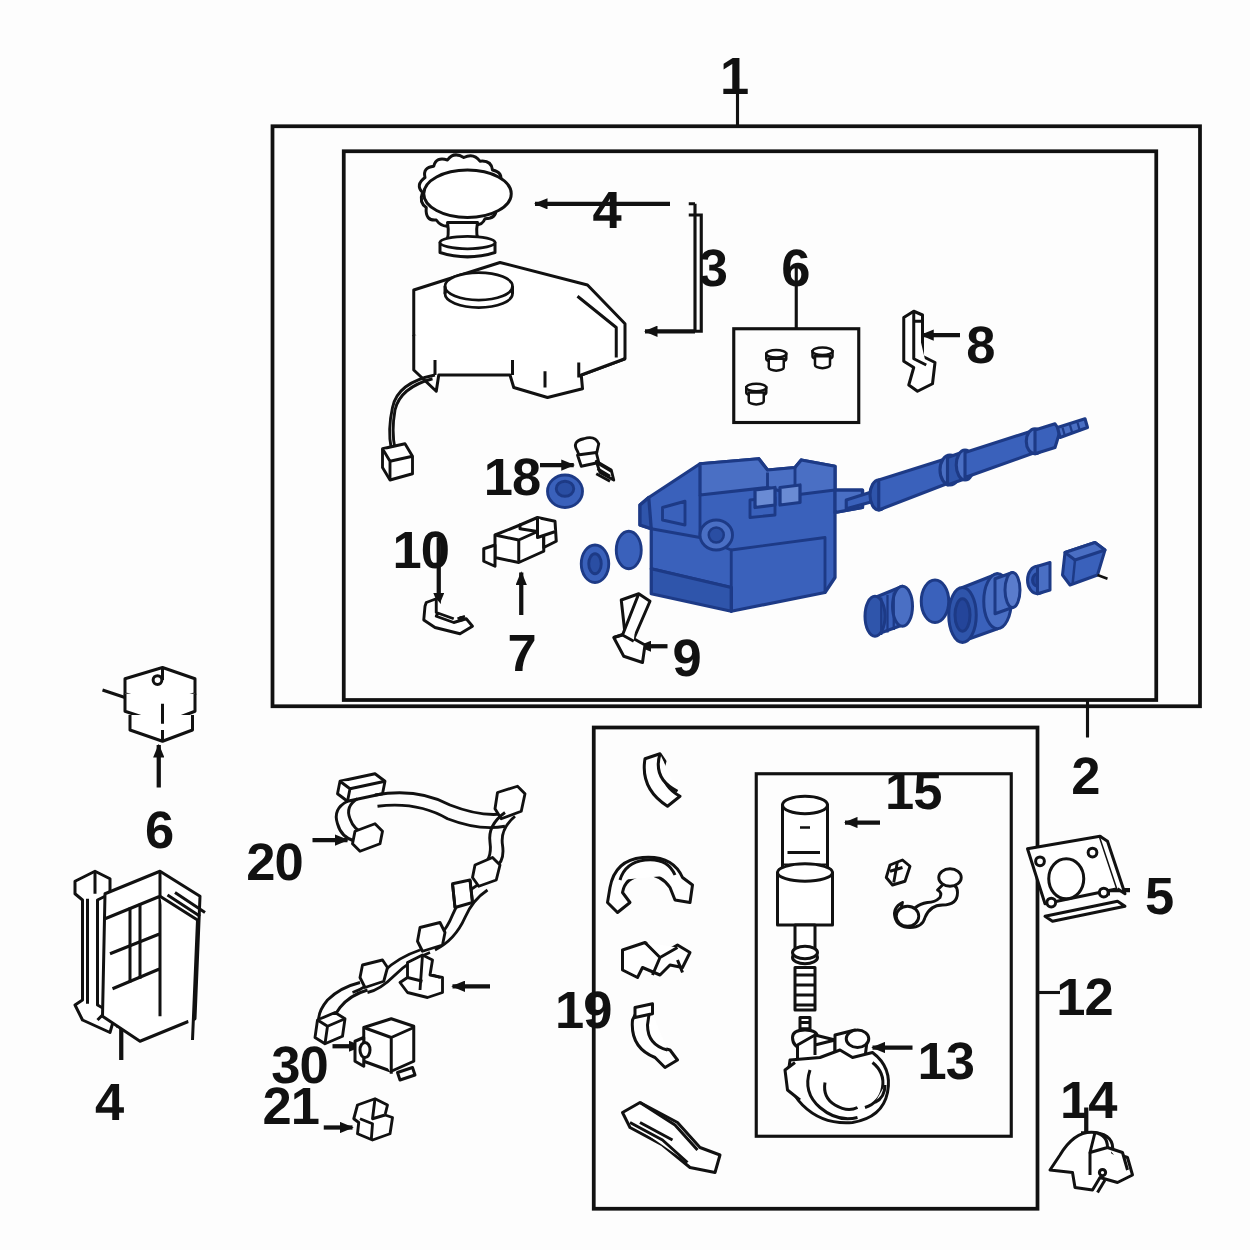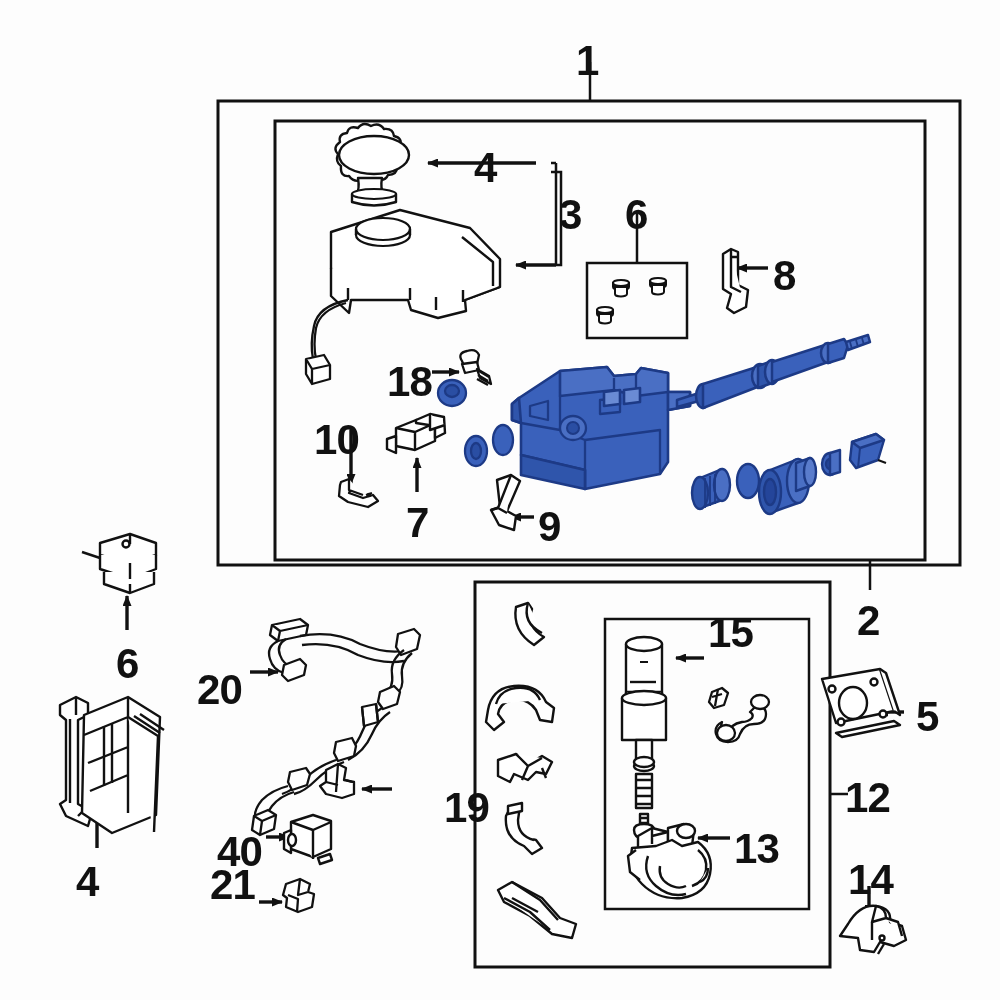--- a/index.html
+++ b/index.html
@@ -410,16 +410,16 @@
   <div class="callout cn" style="left:314px; top:419px;">10</div>
   <div class="callout cn" style="left:387px; top:361px;">18</div>
   <div class="callout cn" style="left:845px; top:777px;">12</div>
   <div class="callout cn" style="left:734px; top:828px;">13</div>
   <div class="callout cn" style="left:848px; top:859px;">14</div>
   <div class="callout cn" style="left:708px; top:612px;">15</div>
   <div class="callout cn" style="left:76px; top:861px;">4</div>
   <div class="callout cn" style="left:116px; top:643px;">6</div>
   <div class="callout cn" style="left:197px; top:669px;">20</div>
   <div class="callout cn" style="left:400px; top:787px;margin-left:44px;">19</div>
-  <div class="callout cn" style="left:217px; top:831px;">40</div>
+  <div class="callout cn" style="left:217px; top:831px;">30</div>
   <div class="callout cn" style="left:210px; top:864px;">21</div>
 
 </div>
 
 </body></html>

